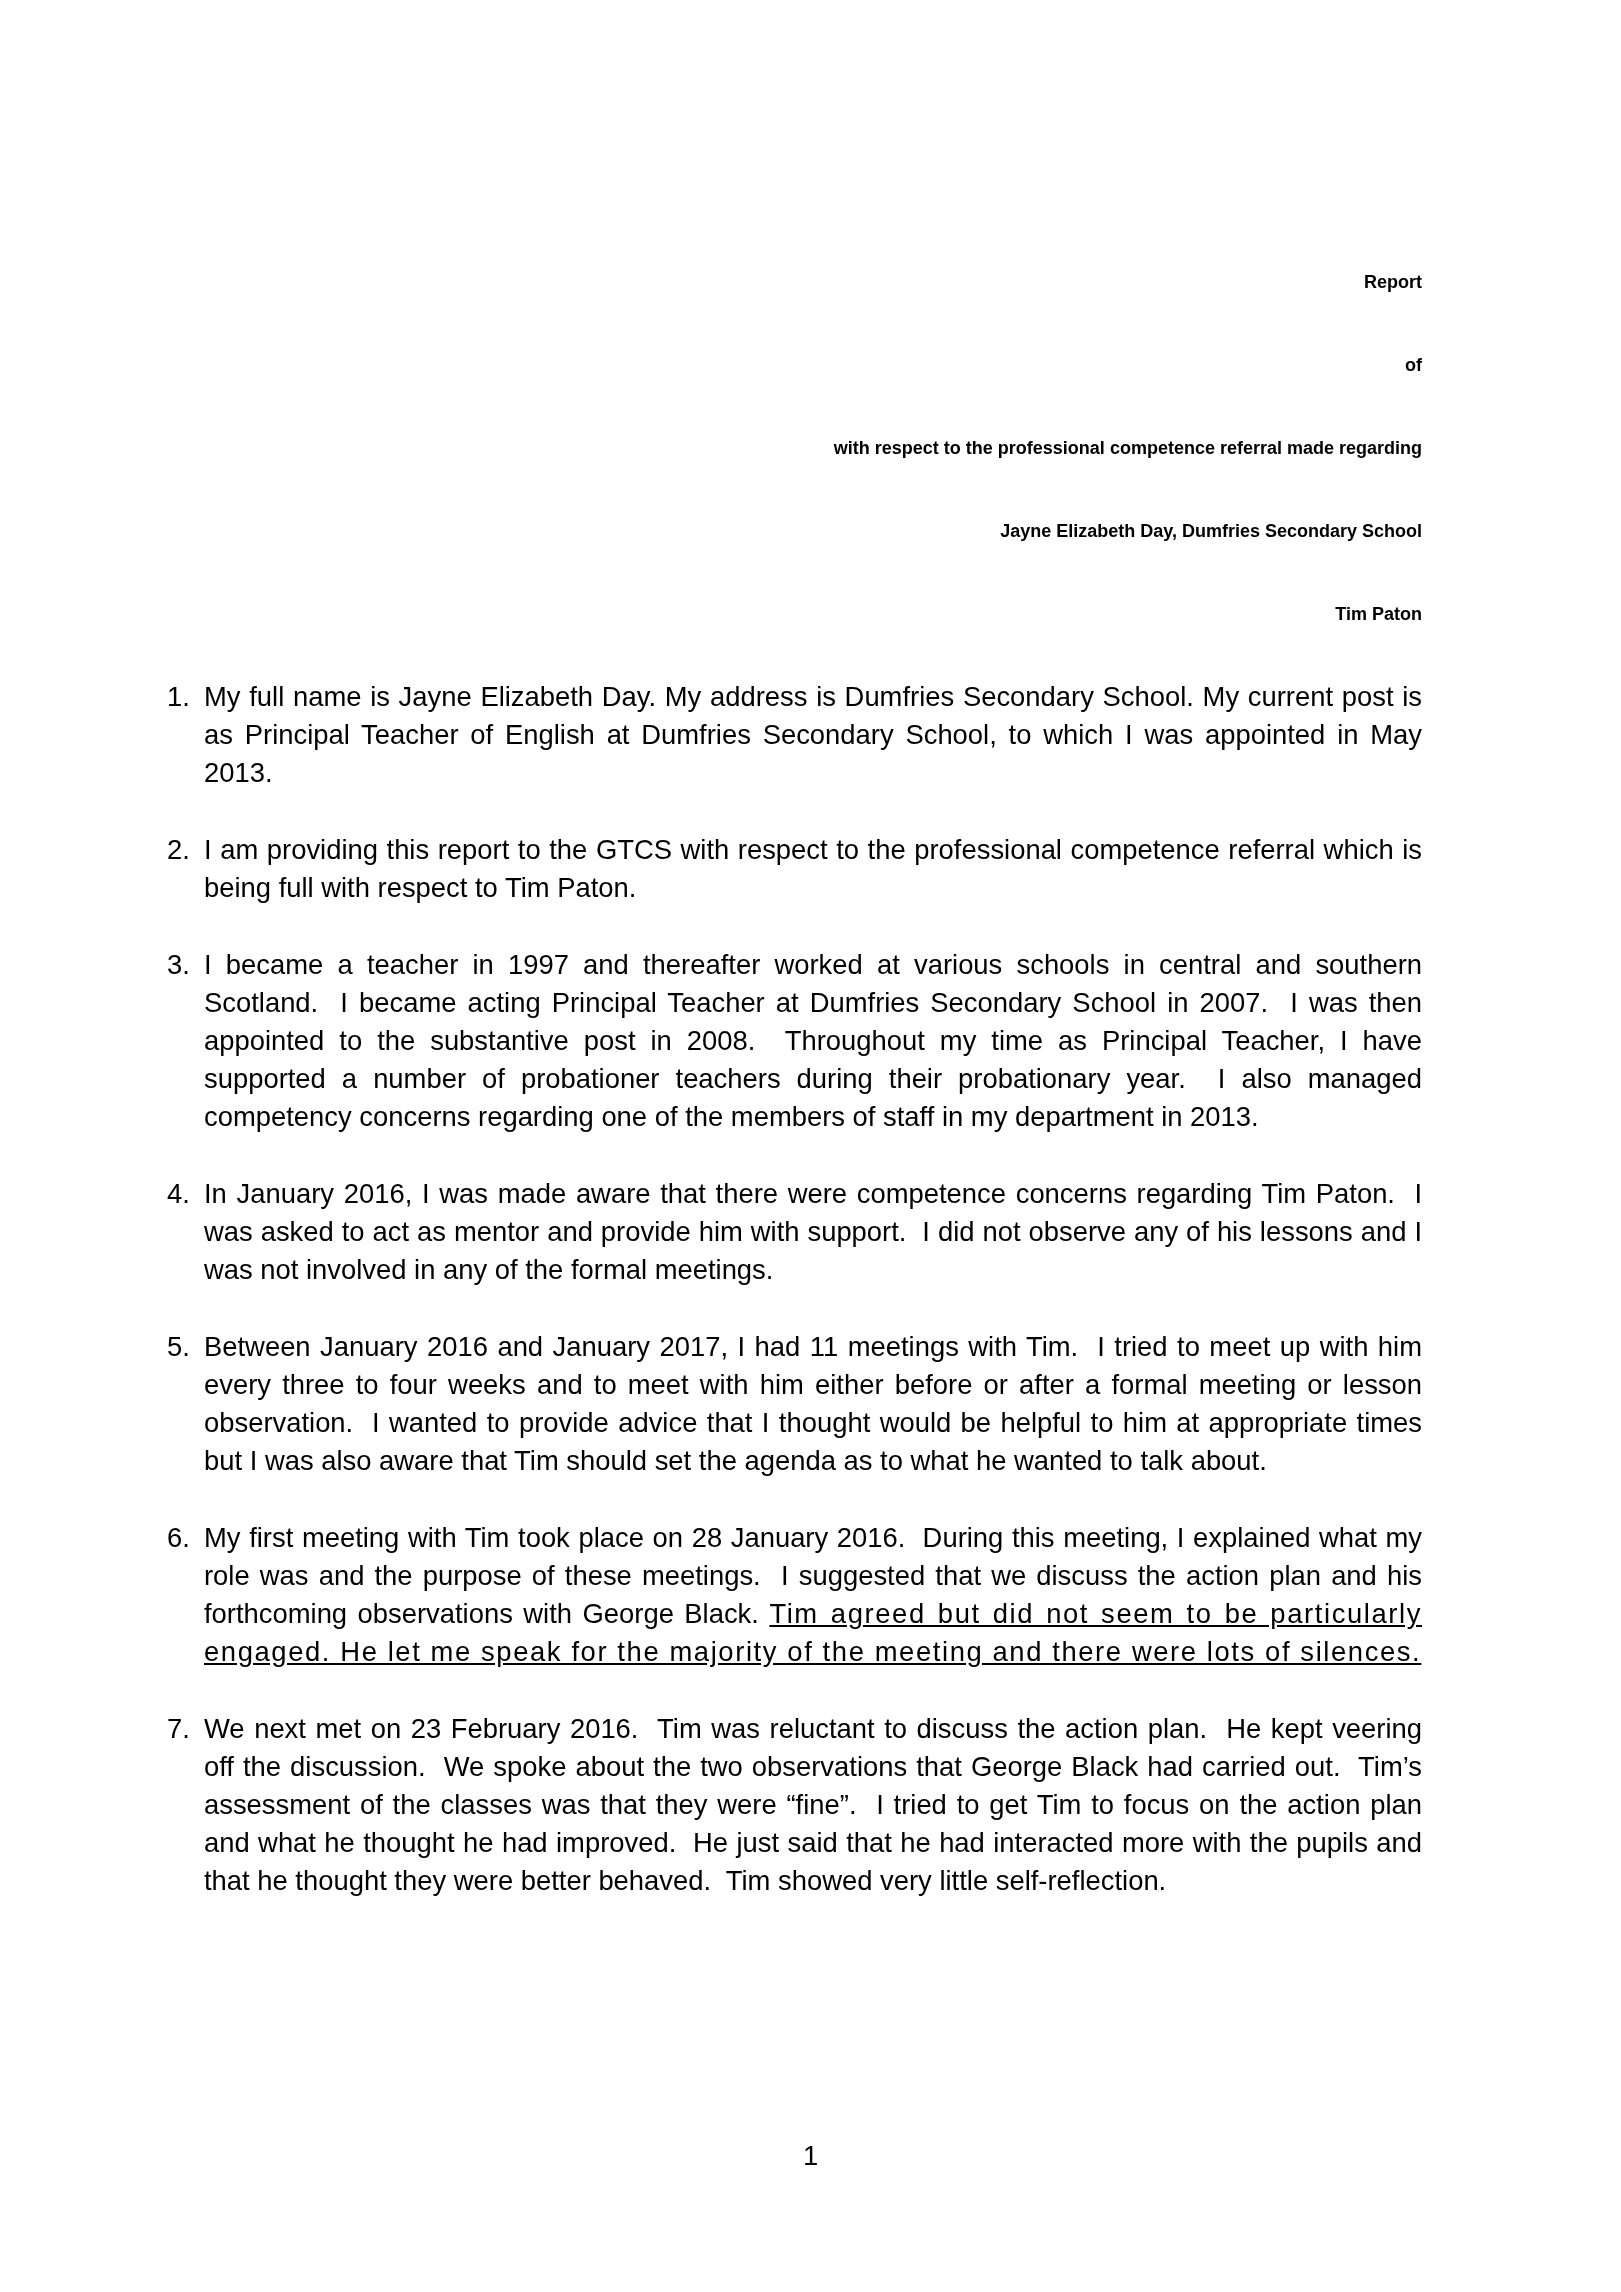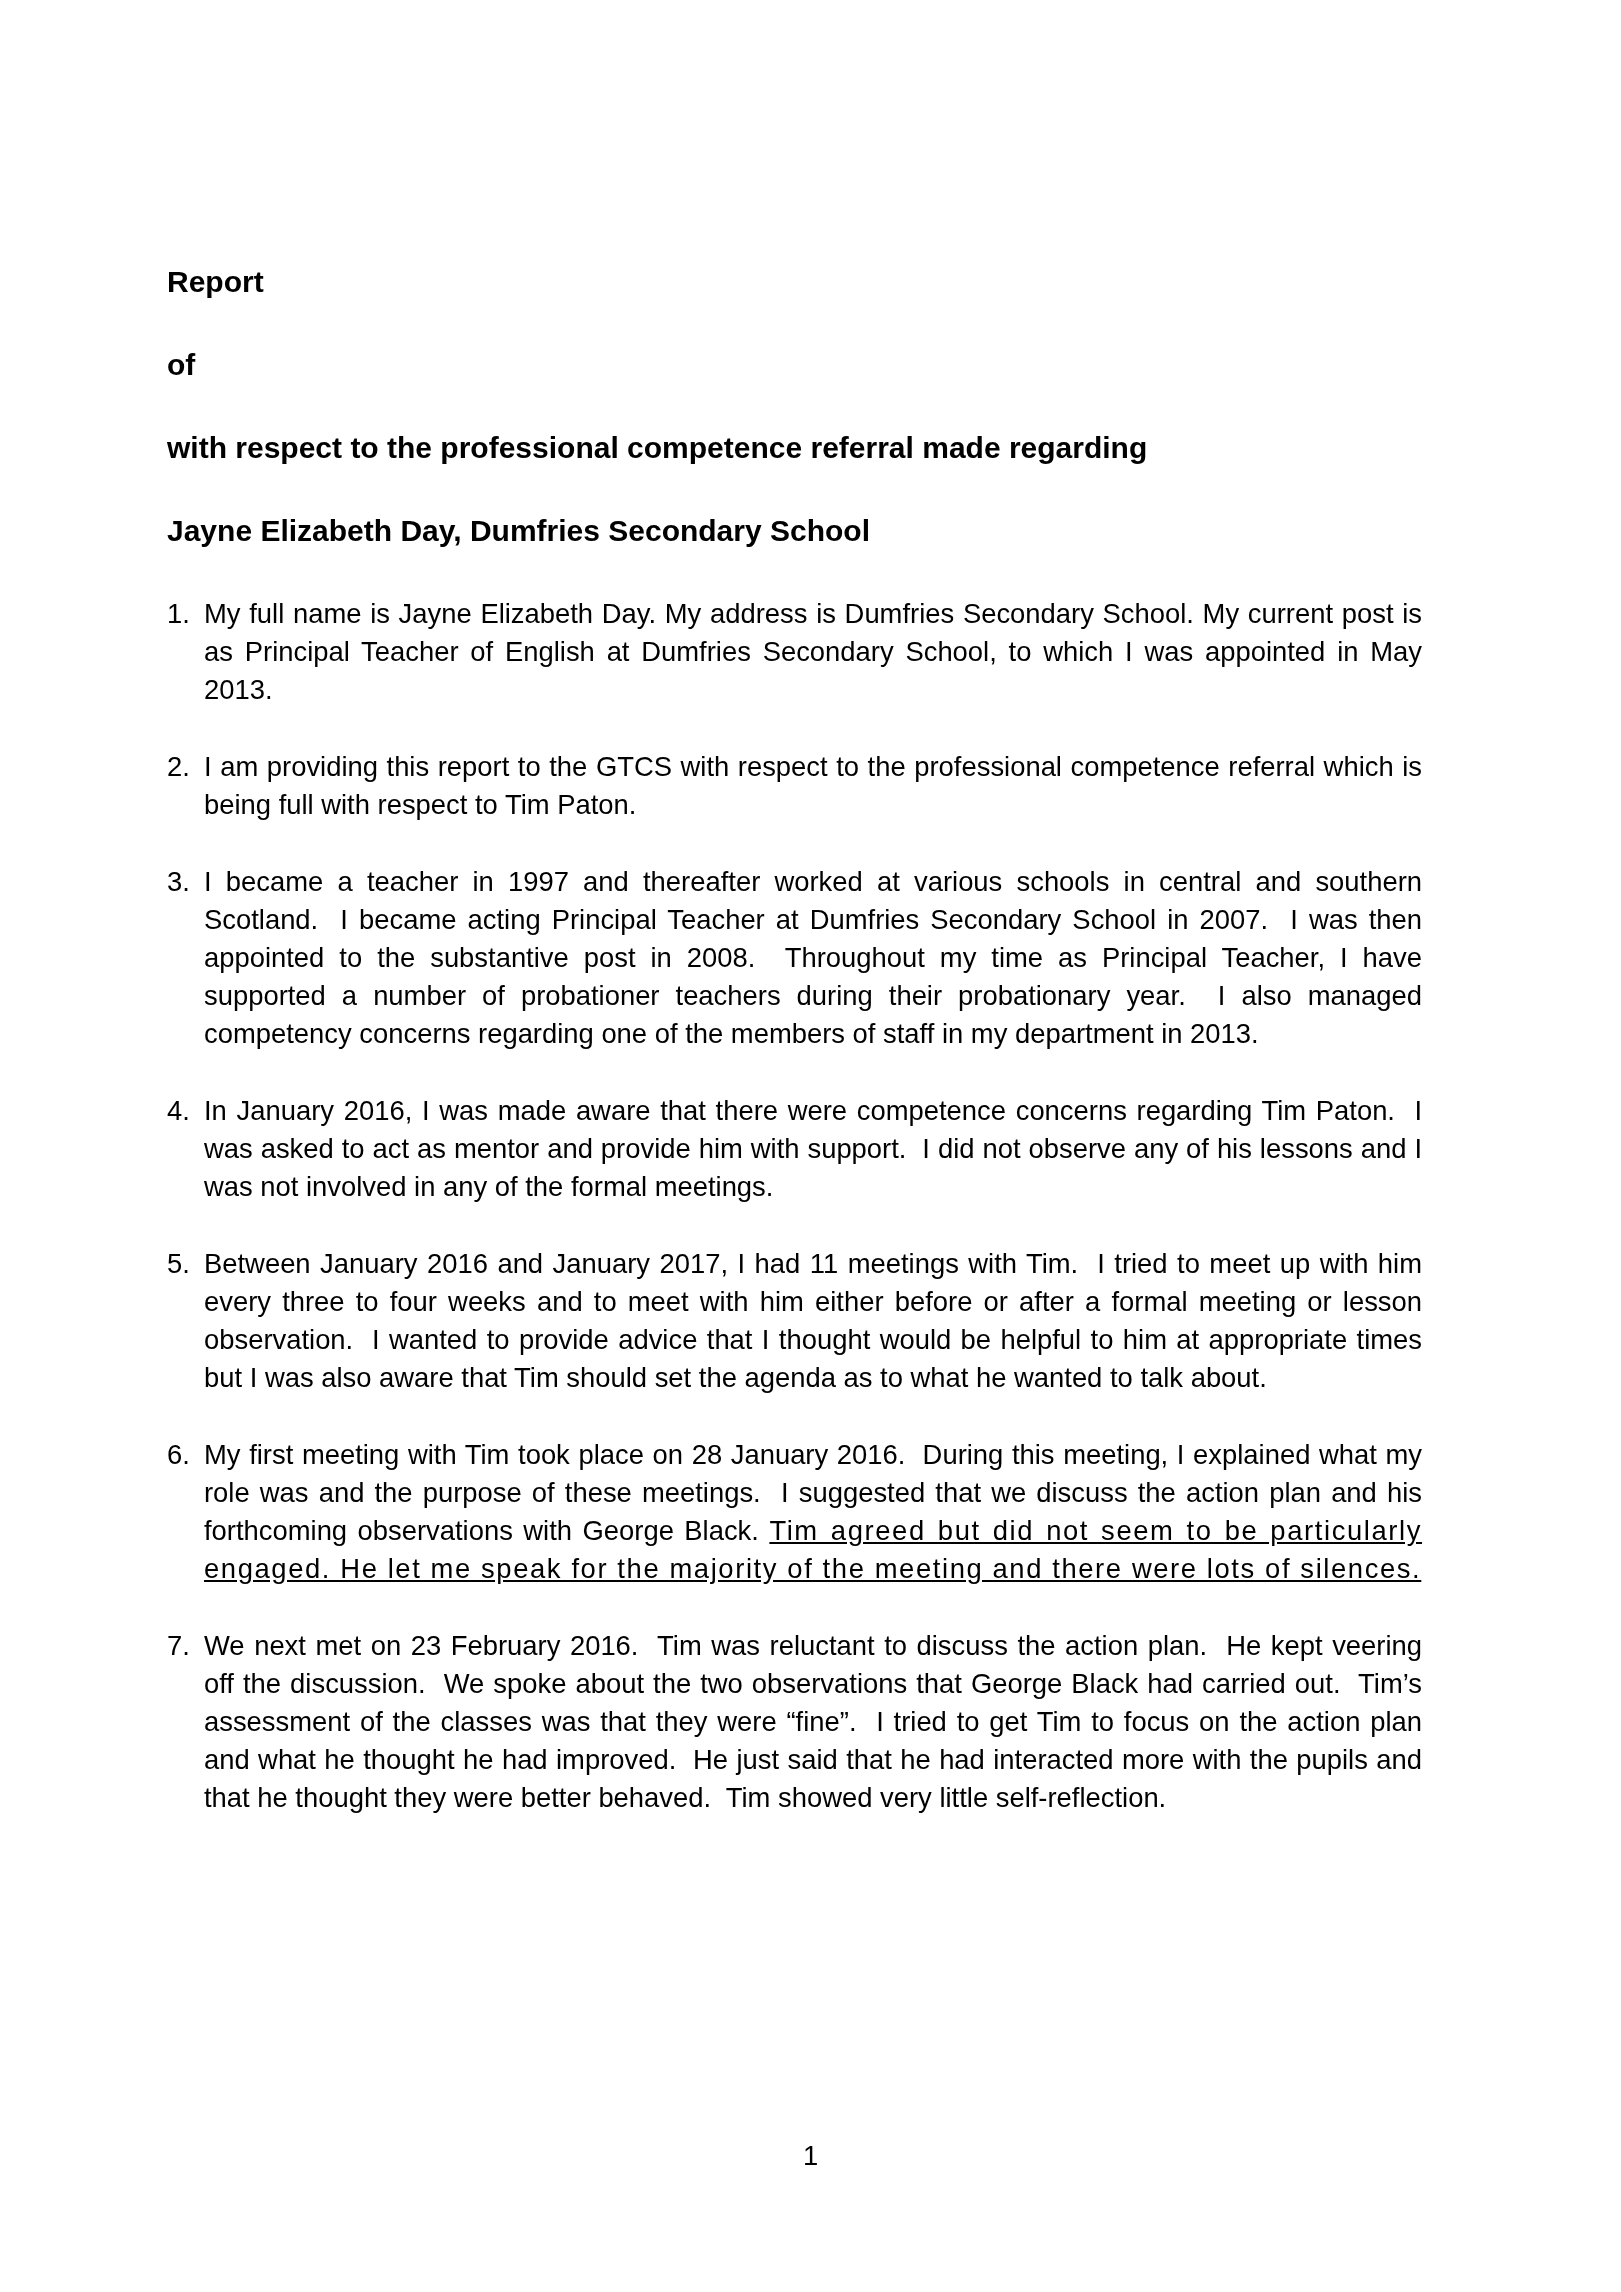--- a/index.html
+++ b/index.html
@@ -21,23 +21,23 @@
     background: #ffffff;
     overflow: hidden;
   }
   .content {
     position: absolute;
     left: 167px;
     top: 263px;
     width: 1255px;
   }
   .heading-line {
-    text-align: left;
+    text-align: right;
     font-weight: bold;
-    font-size: 30px;
+    font-size: 18px;
     line-height: 38px;
     margin: 0 0 45px 0;
   }
   .para {
     display: flex;
     align-items: flex-start;
     font-size: 27.4px;
     line-height: 38px;
     margin: 0 0 39px 0;
   }
@@ -65,20 +65,21 @@
 </head>
 <body>
 
 <div class="page">
   <div class="content">
 
     <p class="heading-line">Report</p>
     <p class="heading-line">of</p>
     <p class="heading-line">with respect to the professional competence referral made regarding</p>
     <p class="heading-line">Jayne Elizabeth Day, Dumfries Secondary School</p>
+    <p class="heading-line">Tim Paton</p>
 
     <div class="para">
       <span class="para-num">1.</span>
       <span class="para-text"><span>My full name is Jayne Elizabeth Day. My address is Dumfries Secondary School. My current post is as Principal Teacher of English at Dumfries Secondary School, to which I was appointed in May 2013.</span><span class="expanded"></span></span>
     </div>
 
     <div class="para">
       <span class="para-num">2.</span>
       <span class="para-text"><span>I am providing this report to the GTCS with respect to the professional competence referral which is being full with respect to Tim Paton.</span><span class="expanded"></span></span>
     </div>

